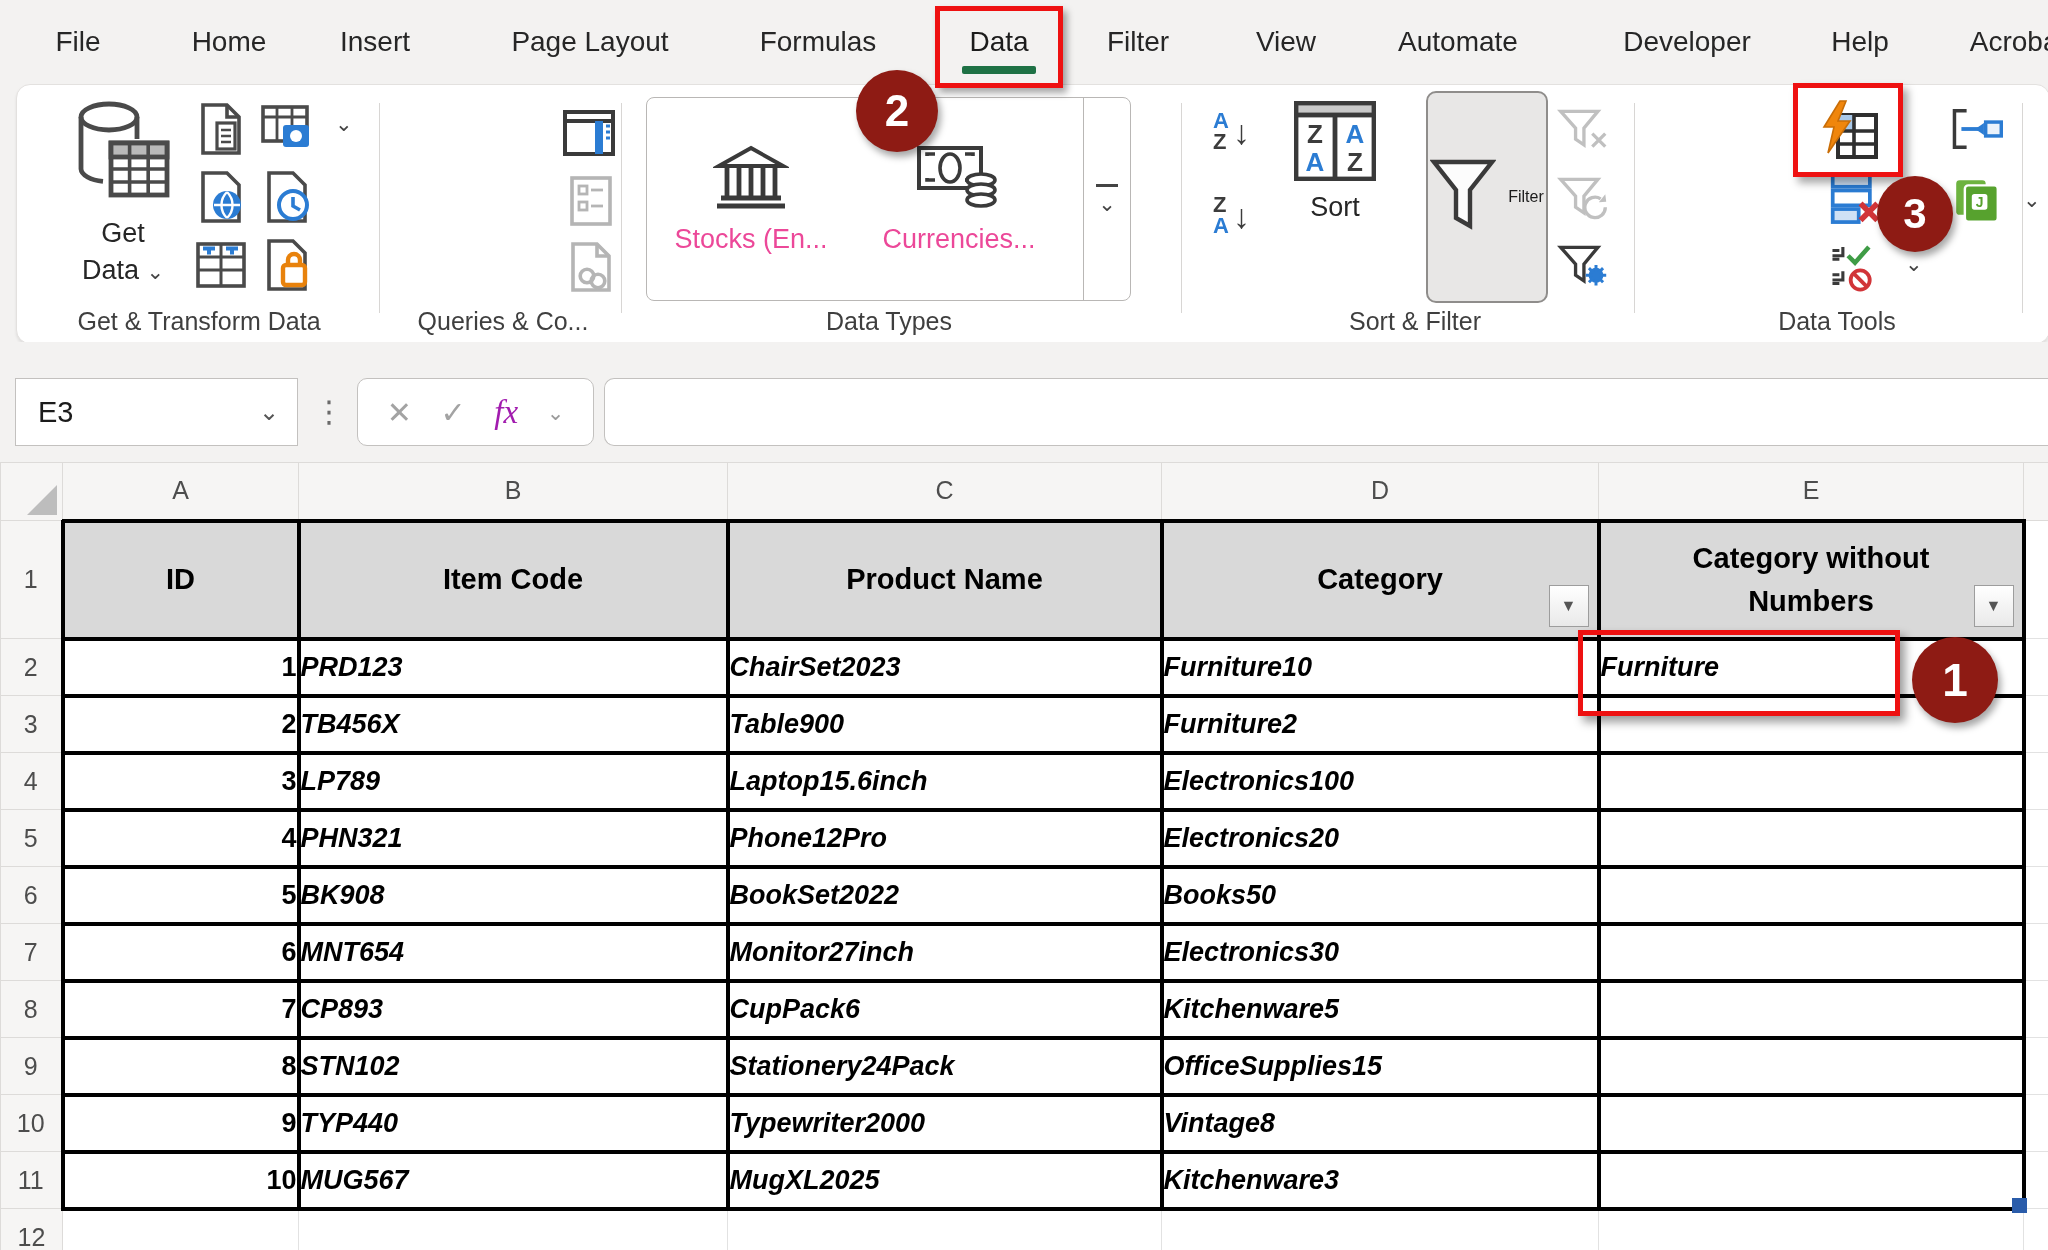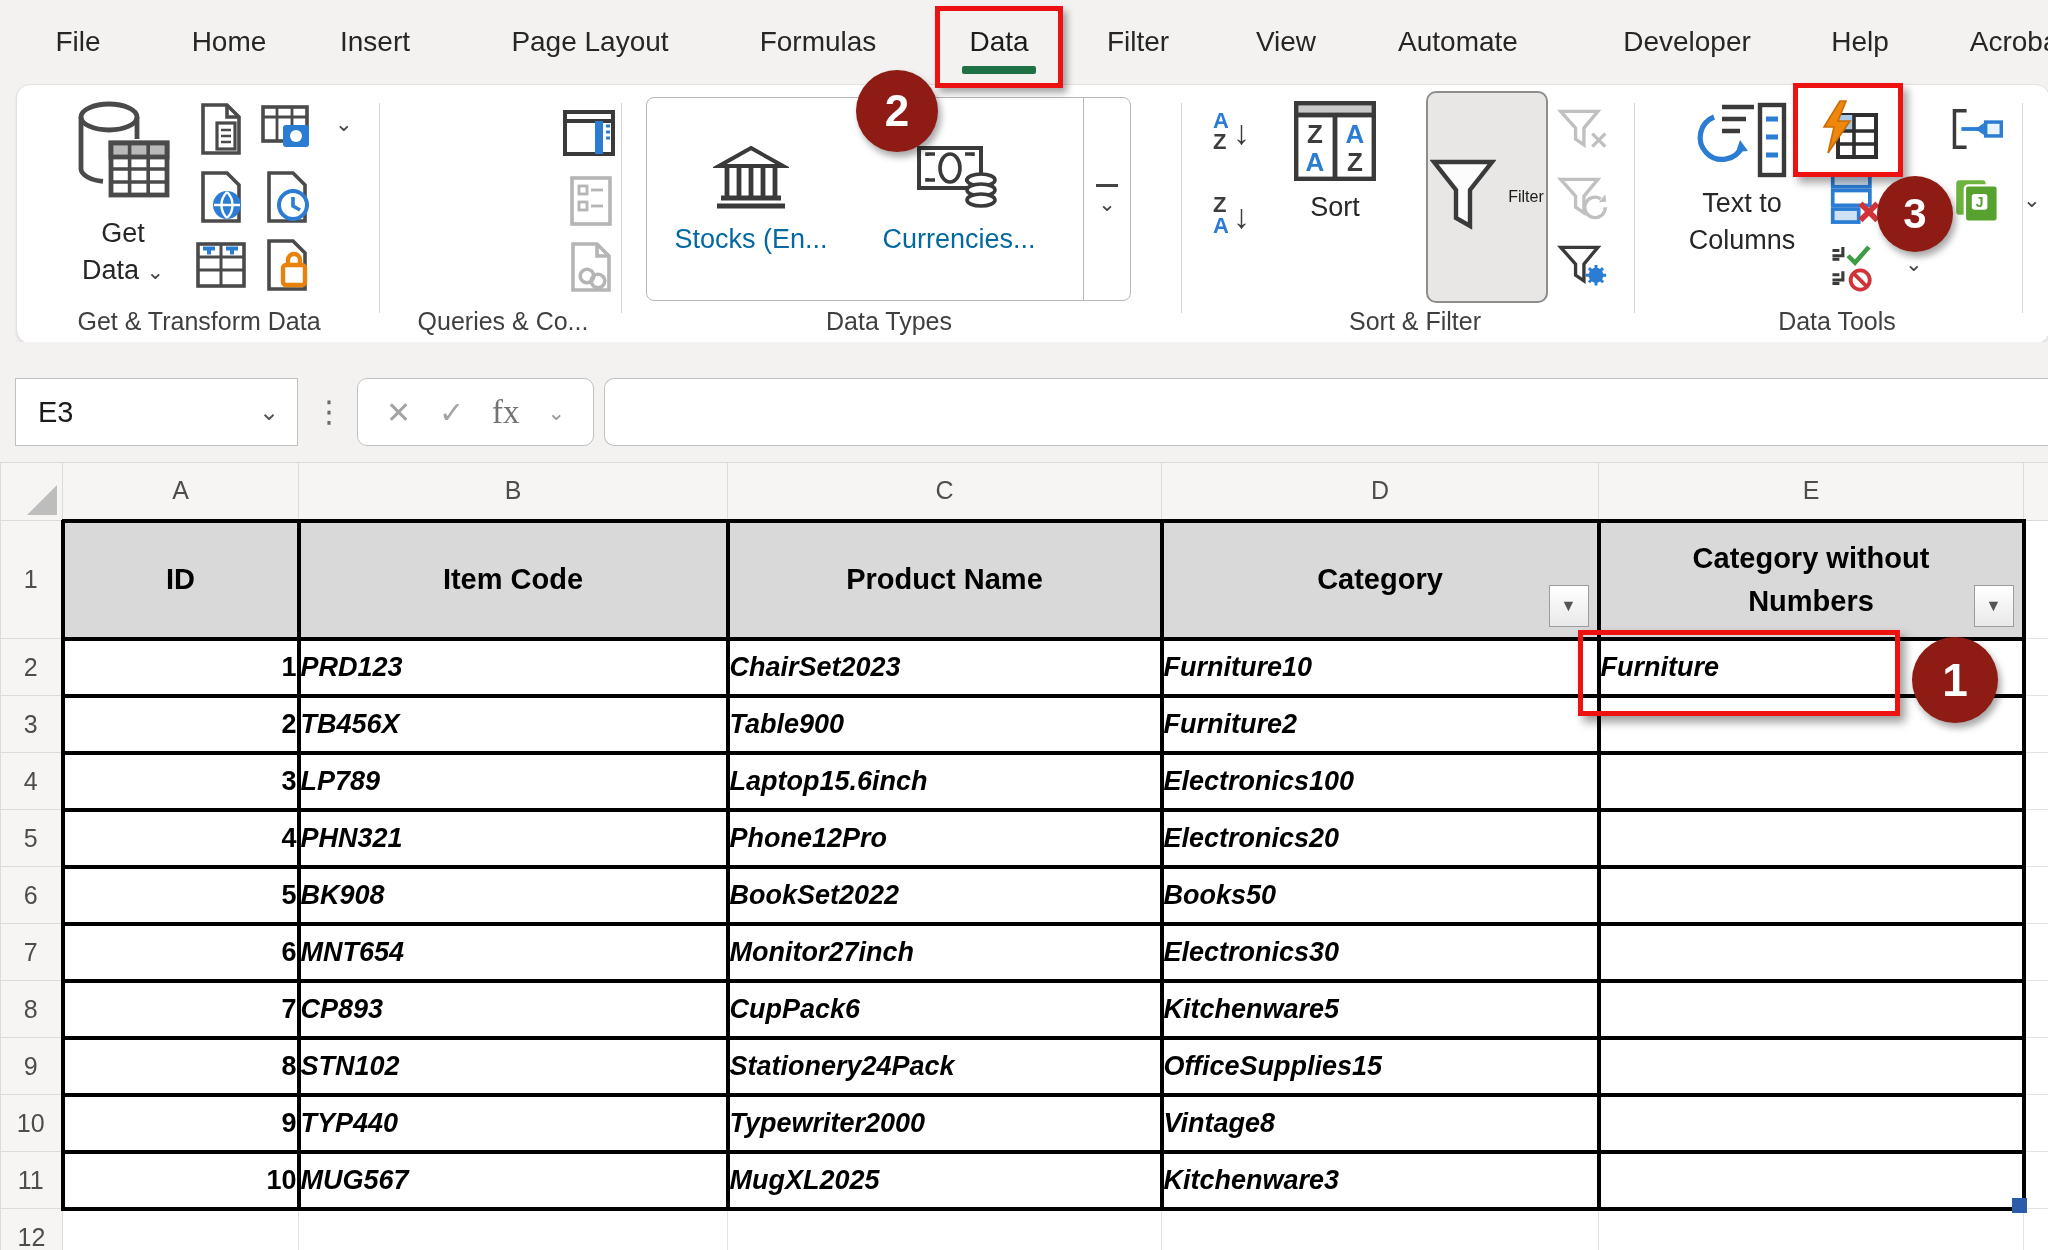--- a/index.html
+++ b/index.html
@@ -24,21 +24,21 @@
         transform:translateX(-50%);white-space:nowrap;}
   .big-btn{position:absolute;display:flex;flex-direction:column;align-items:center;cursor:pointer;}
   .big-btn .t{font-size:27px;color:#262626;line-height:1.38;text-align:center;white-space:nowrap;}
   .chev{font-size:21px;color:#444;line-height:1;}
   .small-ic{position:absolute;width:52px;height:52px;display:flex;align-items:center;
         justify-content:center;cursor:pointer;}
   
   .gallery{position:absolute;left:629px;top:12px;width:483px;height:202px;background:#fff;
         border:1.5px solid #b9b7b5;border-radius:8px;display:flex;}
   .tile{width:208px;display:flex;flex-direction:column;align-items:center;justify-content:center;cursor:pointer;}
-  .tile .t{font-size:27px;color:#0369a1;margin-top:10px;white-space:nowrap;}
+  .tile .t{font-size:27px;color:#ec4899;margin-top:10px;white-space:nowrap;}
   .gal-strip{width:46px;margin-left:auto;border-left:1.5px solid #b9b7b5;display:flex;
         flex-direction:column;align-items:center;justify-content:center;gap:6px;cursor:pointer;}
   .gal-strip .bar{width:22px;height:3px;background:#444;}
   
   .filter-btn{position:absolute;left:1409px;top:6px;width:118px;height:208px;background:#e8e7e6;
         border:2px solid #8f8d8b;border-radius:10px;display:flex;
         align-items:center;justify-content:center;gap:12px;cursor:pointer;}
   .azbtn{position:absolute;display:flex;align-items:center;gap:4px;cursor:pointer;}
   .azcol{display:flex;flex-direction:column;font-weight:700;font-size:22px;line-height:.95;font-family:"Liberation Sans",sans-serif;}
   .azarrow{font-size:34px;color:#3c3c3c;line-height:1;}
@@ -52,21 +52,21 @@
   .namebox{position:absolute;left:15px;top:36px;width:281px;height:66px;background:#fff;
         border:1.5px solid #c3c1bf;border-radius:0;display:flex;align-items:center;}
   .namebox .v{font-size:29px;margin-left:22px;color:#1b1b1b;}
   .namebox .chev{margin-left:auto;margin-right:18px;font-size:24px;color:#555;}
   .fdots{position:absolute;left:314px;top:36px;height:66px;display:flex;align-items:center;
         font-size:30px;color:#6a6a6a;letter-spacing:0;}
   .fxbox{position:absolute;left:357px;top:36px;width:235px;height:66px;background:#fff;
         border:1.5px solid #c3c1bf;border-radius:10px;display:flex;align-items:center;
         justify-content:space-evenly;}
   .fxbox .g{font-size:30px;color:#a3a3a3;}
-  .fx{font-family:"Liberation Serif",serif;font-size:33px;color:#737373;}
+  .fx{font-family:"Liberation Serif",serif;font-style:italic;font-size:33px;color:#a21caf;}
   .finput{position:absolute;left:604px;top:36px;width:1444px;height:66px;background:#fff;
         border:1.5px solid #c3c1bf;border-right:none;border-radius:10px 0 0 10px;}
   
   .grid{position:absolute;left:0;top:462px;width:2048px;height:788px;background:#fff;overflow:hidden;}
   table.sheet{border-collapse:collapse;table-layout:fixed;width:2048px;}
   .sheet th,.sheet td{padding:0;overflow:hidden;}
   .hd{background:#f6f5f4;border:1px solid #dddbd9;color:#4d4d4d;font-size:25px;
         font-weight:400;text-align:center;vertical-align:middle;}
   .thk{border:4px solid #000;background:#fff;font-size:27px;font-weight:700;
         vertical-align:middle;color:#000;}
@@ -294,33 +294,20 @@
     <div class="small-ic" style="left:1540px;top:154px;">
       <svg width="56" height="46" viewBox="0 0 28 23">
           <path d="M2 2 H22 L14.5 11 V20 L10 17 V11 Z" fill="#fff" stroke="#3a3a3a" stroke-width="1.8"></path>
           <circle cx="21" cy="17" r="4" fill="#2b7cd3"></circle>
           <path d="M21 11.5 v11 M15.5 17 h11 M17.2 13.2 l7.6 7.6 M24.8 13.2 l-7.6 7.6" stroke="#2b7cd3" stroke-width="1.6"></path>
         </svg>
     </div>
     <div class="group-label" style="left:1398px;">Sort &amp; Filter</div>
     <div class="vsep" style="left:1617px;"></div>
 
-    <div class="big-btn" style="left:1650px;top:16px;width:150px;">
-      <span>
-        <svg width="96" height="78" viewBox="0 0 48 39">
-          <path d="M14 3 h16 M14 9 h12 M14 15 h9" stroke="#3a3a3a" stroke-width="2.2"></path>
-          <path d="M10 8 a11 11 0 1 0 14 15" fill="none" stroke="#2b7cd3" stroke-width="2.6"></path>
-          <path d="M27 25 l-6 .5 2 -6 z" fill="#2b7cd3"></path>
-          <rect x="33" y="2" width="12" height="35" fill="#fff" stroke="#3a3a3a" stroke-width="2.2"></rect>
-          <path d="M36 9 h6 M36 18 h6 M36 27 h6" stroke="#2b7cd3" stroke-width="2.4"></path>
-        </svg>
-      </span>
-      <span class="t" style="margin-top:6px;">Text to</span>
-      <span class="t">Columns</span>
-    </div>
     <div class="ff-box">
       <div>
         <svg width="64" height="62" viewBox="0 0 32 31">
           <rect x="11" y="8" width="19" height="21" fill="#fff" stroke="#2f2f2f" stroke-width="2"></rect>
           <path d="M11 8 l8 0 0 8 -8 0 z" fill="#a9c8e8"></path>
           <path d="M11 16 h19 M19 8 v21 M11 22.5 h19" stroke="#2f2f2f" stroke-width="1.8"></path>
           <path d="M12 1 L4 14 h5 L6 27 L17 11 h-6 L15 1 Z" fill="#f0860c" stroke="#c96d06" stroke-width=".8"></path>
         </svg>
       </div>
     </div>

